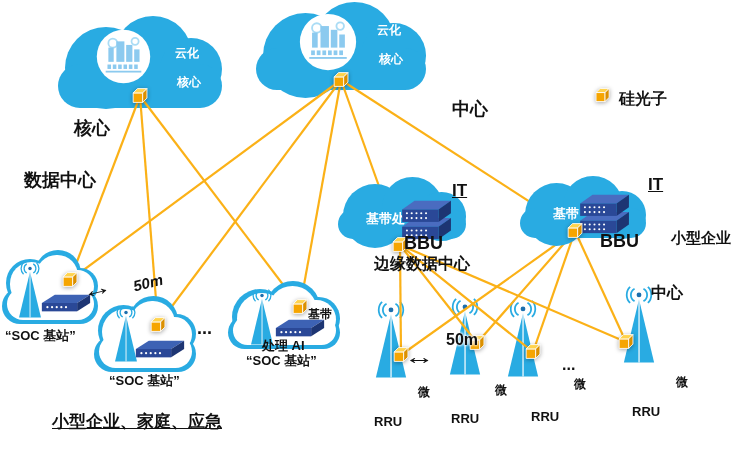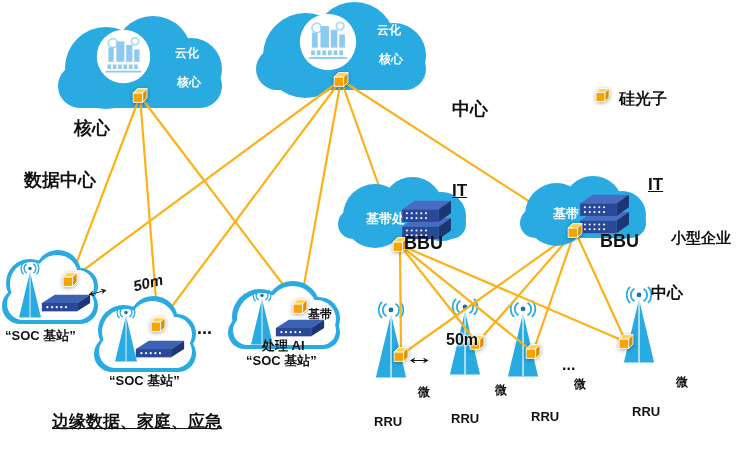--- a/index.html
+++ b/index.html
@@ -294,20 +294,21 @@
     </svg>
   <span class="lbl f16" style="left:619px;top:89px;text-align:center;">硅光子</span>
 
   <span class="lbl f18" style="left:74px;top:116px;">核心</span>
   <span class="lbl f18" style="left:24px;top:168px;">数据中心</span>
   <span class="lbl f18" style="left:452px;top:97px;">中心</span>
   <span class="lbl f17" style="left:452px;top:181px;">IT</span>
   <span class="lbl f17" style="left:648px;top:175px;">IT</span>
   <span class="lbl f18" style="left:404px;top:233px;">BBU</span>
   <span class="lbl f18" style="left:600px;top:231px;">BBU</span>
+  <span class="lbl f16" style="left:374px;top:254px;">边缘数据中心</span>
   <span class="lbl f15" style="left:671px;top:229px;">小型企业</span>
   <span class="lbl f16" style="left:651px;top:283px;">中心</span>
   <span class="lbl f13" style="left:5px;top:327px;">“SOC 基站”</span>
   <span class="lbl f13" style="left:109px;top:372px;">“SOC 基站”</span>
   <span class="lbl f13" style="left:246px;top:352px;">“SOC 基站”</span>
   <span class="lbl f12" style="left:308px;top:306px;">基带</span>
   <span class="lbl f13" style="left:262px;top:337px;">处理 AI</span>
   <span class="lbl f18" style="left:197px;top:318px;">...</span>
   <span class="lbl f16" style="left:562px;top:356px;">...</span>
   <span class="lbl f15 tilt" style="left:133px;top:274px;font-style:italic;">50m</span>
@@ -315,15 +316,15 @@
   <span class="lbl arrow tilt" style="left:86px;top:277px;">↔</span>
   <span class="lbl arrow" style="left:409px;top:345px;">↔</span>
   <span class="lbl f12" style="left:418px;top:384px;">微</span>
   <span class="lbl f12" style="left:495px;top:382px;">微</span>
   <span class="lbl f12" style="left:574px;top:376px;">微</span>
   <span class="lbl f12" style="left:676px;top:374px;">微</span>
   <span class="lbl f13" style="left:374px;top:414px;">RRU</span>
   <span class="lbl f13" style="left:451px;top:411px;">RRU</span>
   <span class="lbl f13" style="left:531px;top:409px;">RRU</span>
   <span class="lbl f13" style="left:632px;top:404px;">RRU</span>
-  <span class="lbl f17" style="left:52px;top:410px;">边缘数据、家庭、应急</span>
+  <span class="lbl f17" style="left:52px;top:410px;">小型企业、家庭、应急</span>
 
 </div>
 
 </body></html>

